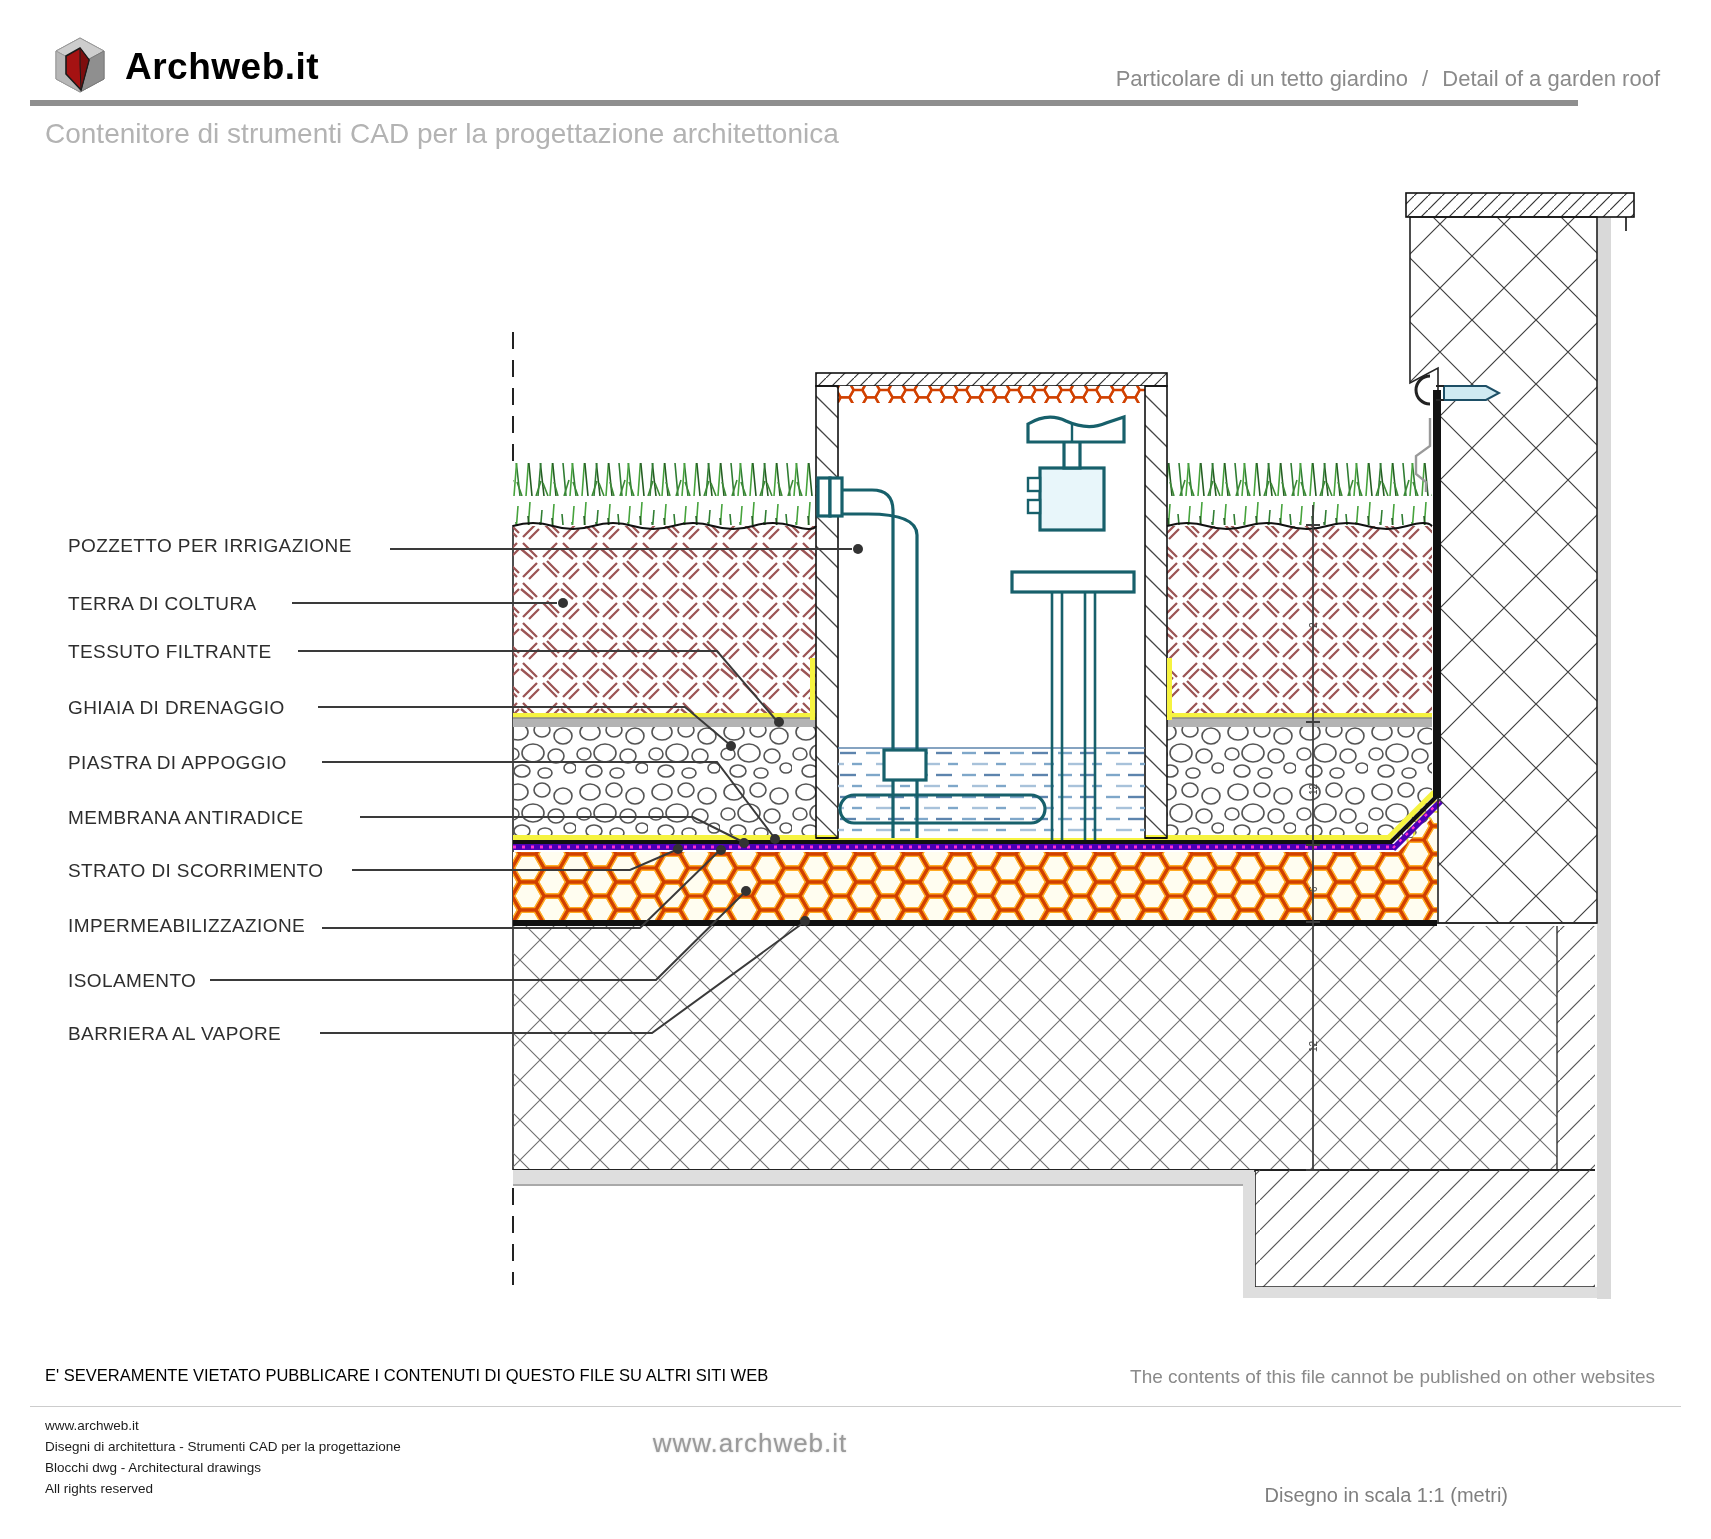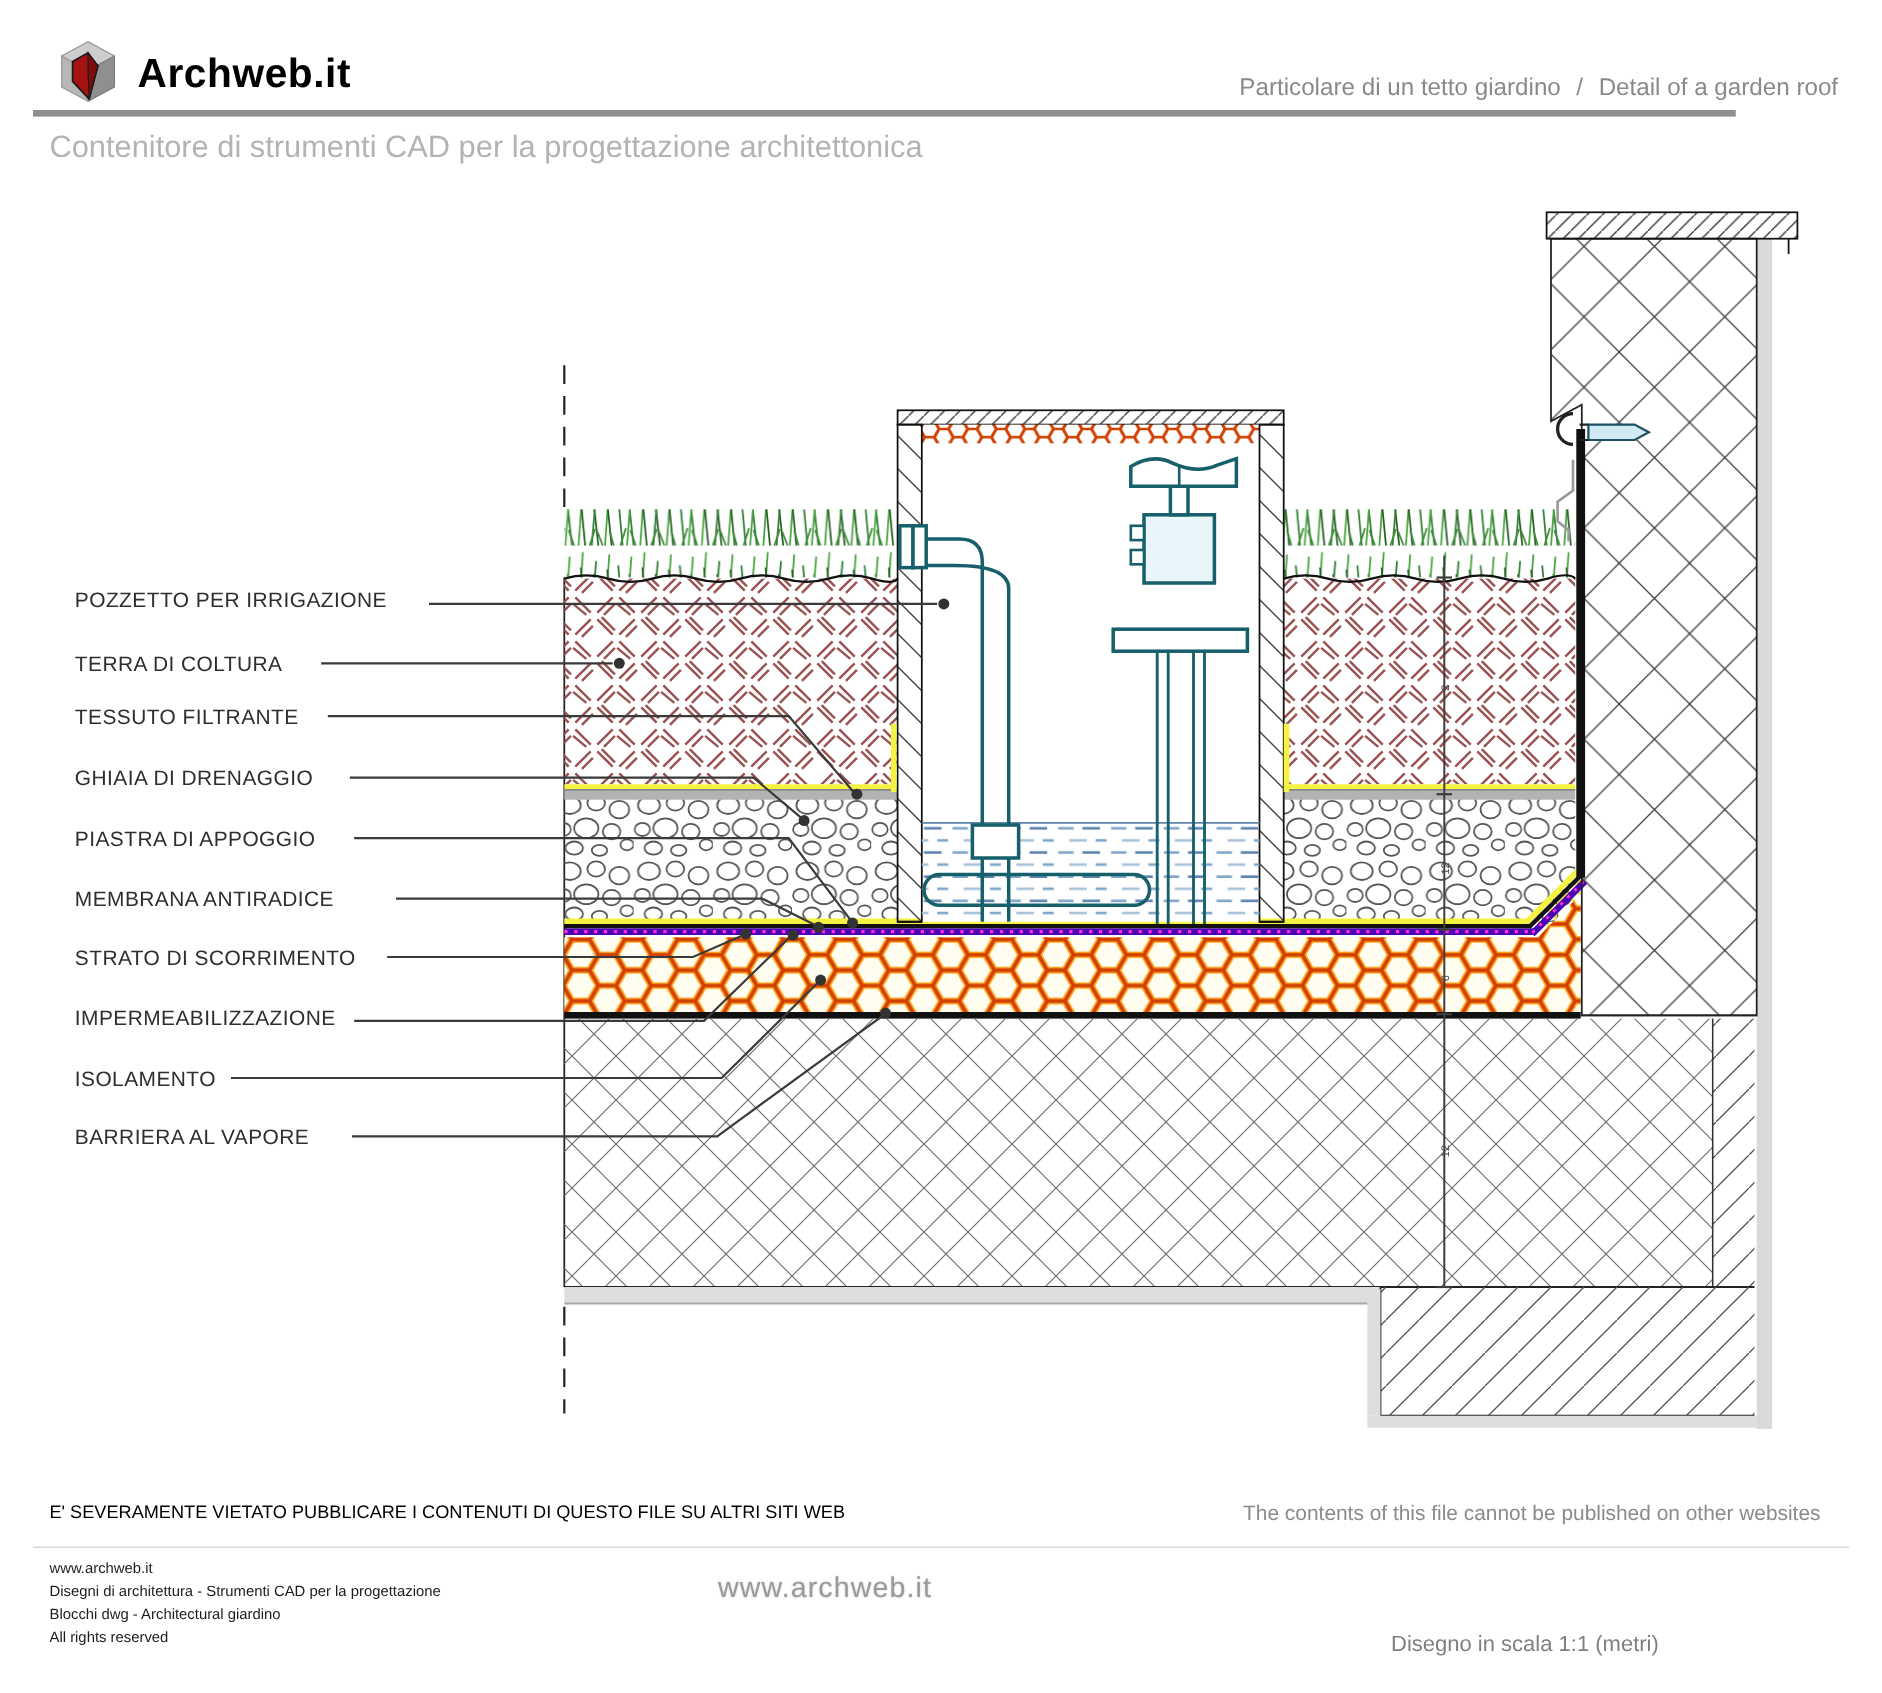--- a/index.html
+++ b/index.html
@@ -1,20 +1,20 @@
 <!DOCTYPE html>
 <html><head>
 <meta charset="utf-8">
 <style>
   html,body{margin:0;padding:0;background:#ffffff;}
   body{font-family:"Liberation Sans", sans-serif; width:1711px; height:1539px; position:relative; overflow:hidden;}
   .abs{position:absolute;}
   #page{position:relative;width:1711px;height:1539px;background:#fff;}
   .logo-text{font-size:37px;font-weight:600;color:#000000;letter-spacing:0.5px;}
-  .hdr-right{font-size:22px;color:#8a8a8a;padding-left:11px;}
+  .hdr-right{font-size:22px;color:#8a8a8a;}
   .hdr-rule{position:absolute;left:30px;top:100px;width:1548px;height:6px;background:#8f8f8f;}
   .subtitle{font-size:28px;color:#b3b3b3;}
   .notice-it{font-size:16.5px;color:#000;}
   .notice-en{font-size:19px;color:#8a8a8a;}
   .footer-divider{position:absolute;left:30px;top:1406px;width:1651px;height:1px;background:#cccccc;}
   .foot-small{font-size:13.5px;color:#1c1c1c;line-height:21px;}
   .watermark{font-size:26px;color:#9a9a9a;text-shadow:0 0 2px #c8c8c8;letter-spacing:1px;}
   .scale-note{font-size:20px;color:#7f7f7f;}
   svg text.lbl{font-family:"Liberation Sans", sans-serif;font-size:19px;fill:#2e2e2e;letter-spacing:0.4px;}
   svg text.dim{font-family:"Liberation Sans", sans-serif;font-size:10px;fill:#444;}
@@ -320,21 +320,21 @@
   </svg>
 
   <div class="abs notice-en" style="left:0;top:1366px;width:1655px;text-align:right;">The contents of this file cannot be published on other websites</div>
   <div class="abs notice-it" style="left:45px;top:1366px;">E' SEVERAMENTE VIETATO PUBBLICARE I CONTENUTI DI QUESTO FILE SU ALTRI SITI WEB</div>
 
   <div class="footer-divider"></div>
 
   <div class="abs foot-small" style="left:45px;top:1415px;">
     <div>www.archweb.it</div>
     <div>Disegni di architettura - Strumenti CAD  per la progettazione</div>
-    <div>Blocchi dwg - Architectural giardino</div>
+    <div>Blocchi dwg - Architectural drawings</div>
     <div>All rights reserved</div>
   </div>
 
   <div class="abs watermark" style="left:640px;top:1428px;width:220px;text-align:center;">www.archweb.it</div>
 
   <div class="abs scale-note" style="left:0;top:1484px;width:1508px;text-align:right;">Disegno in scala 1:1 (metri)</div>
 
 </div>
 
 </body></html>

